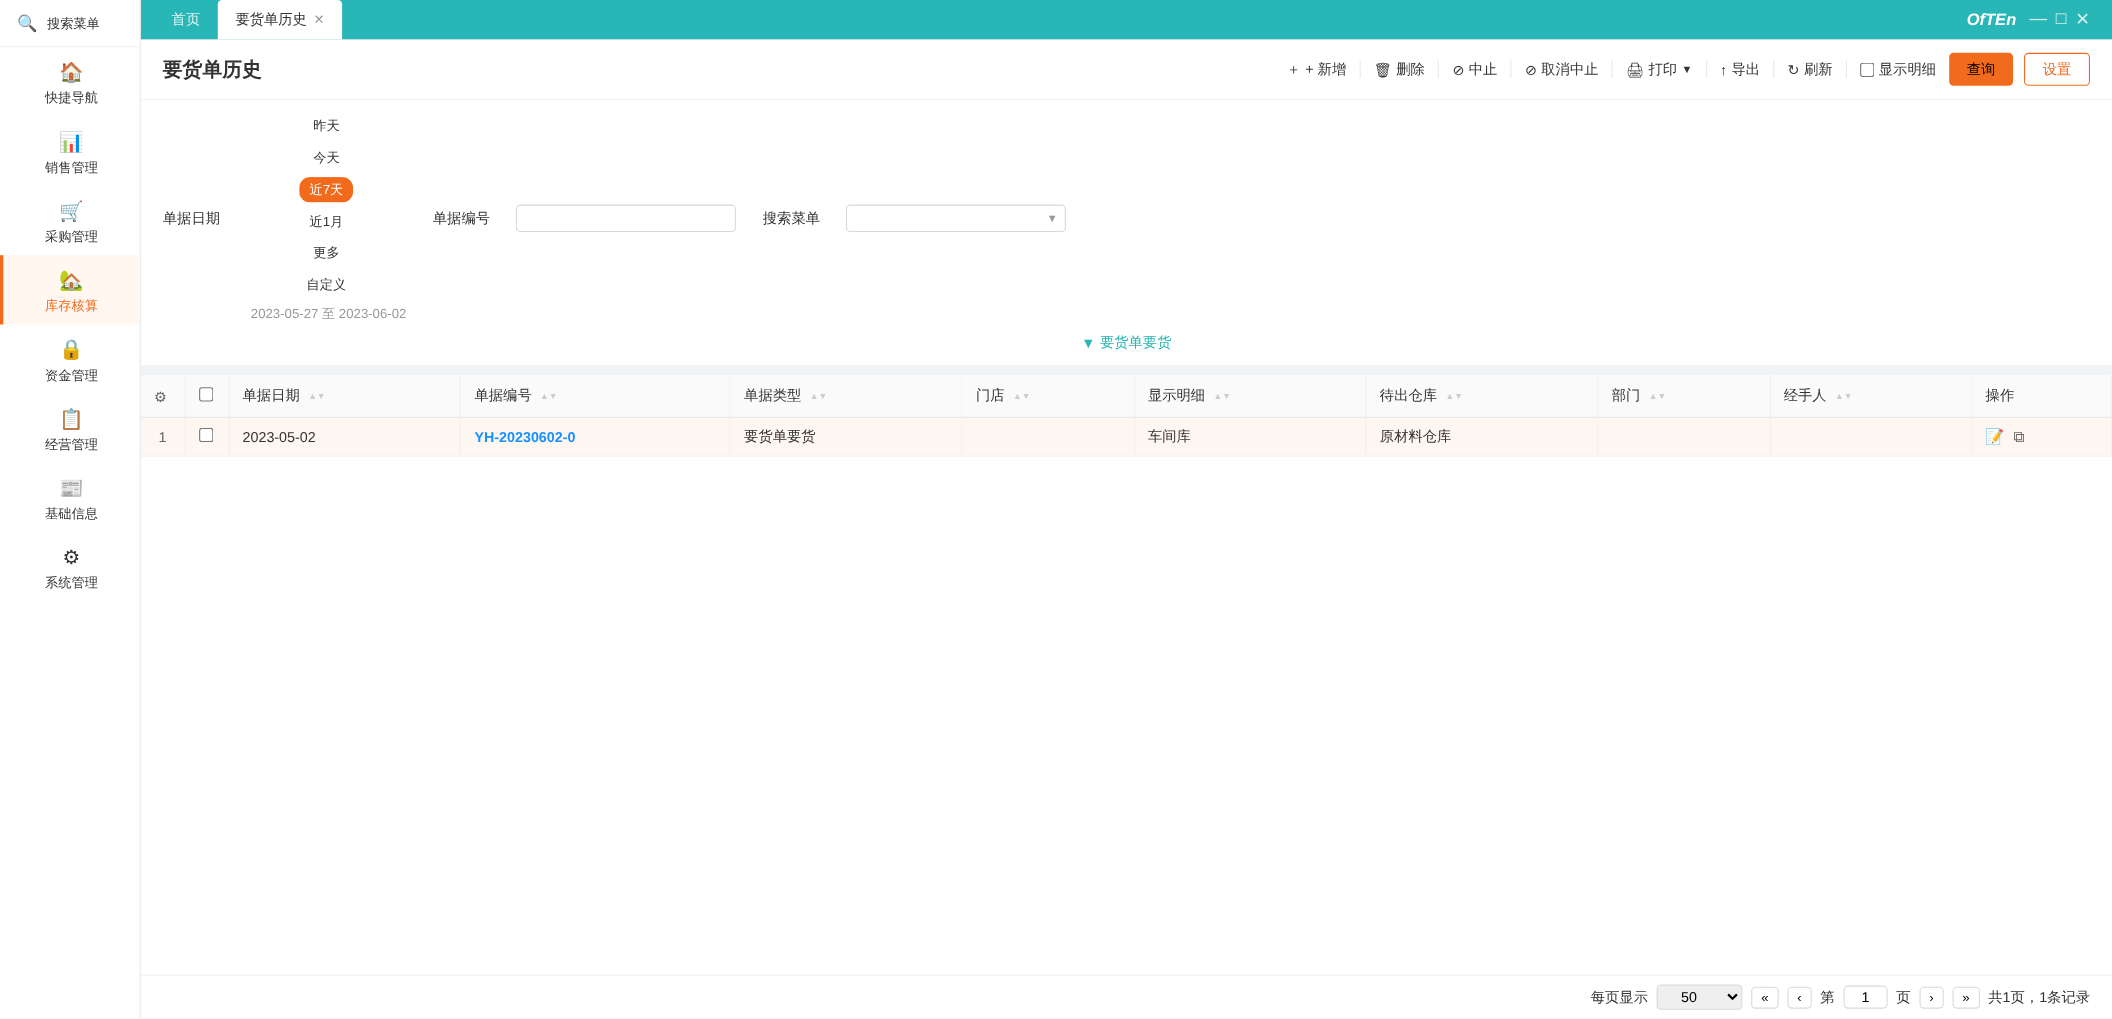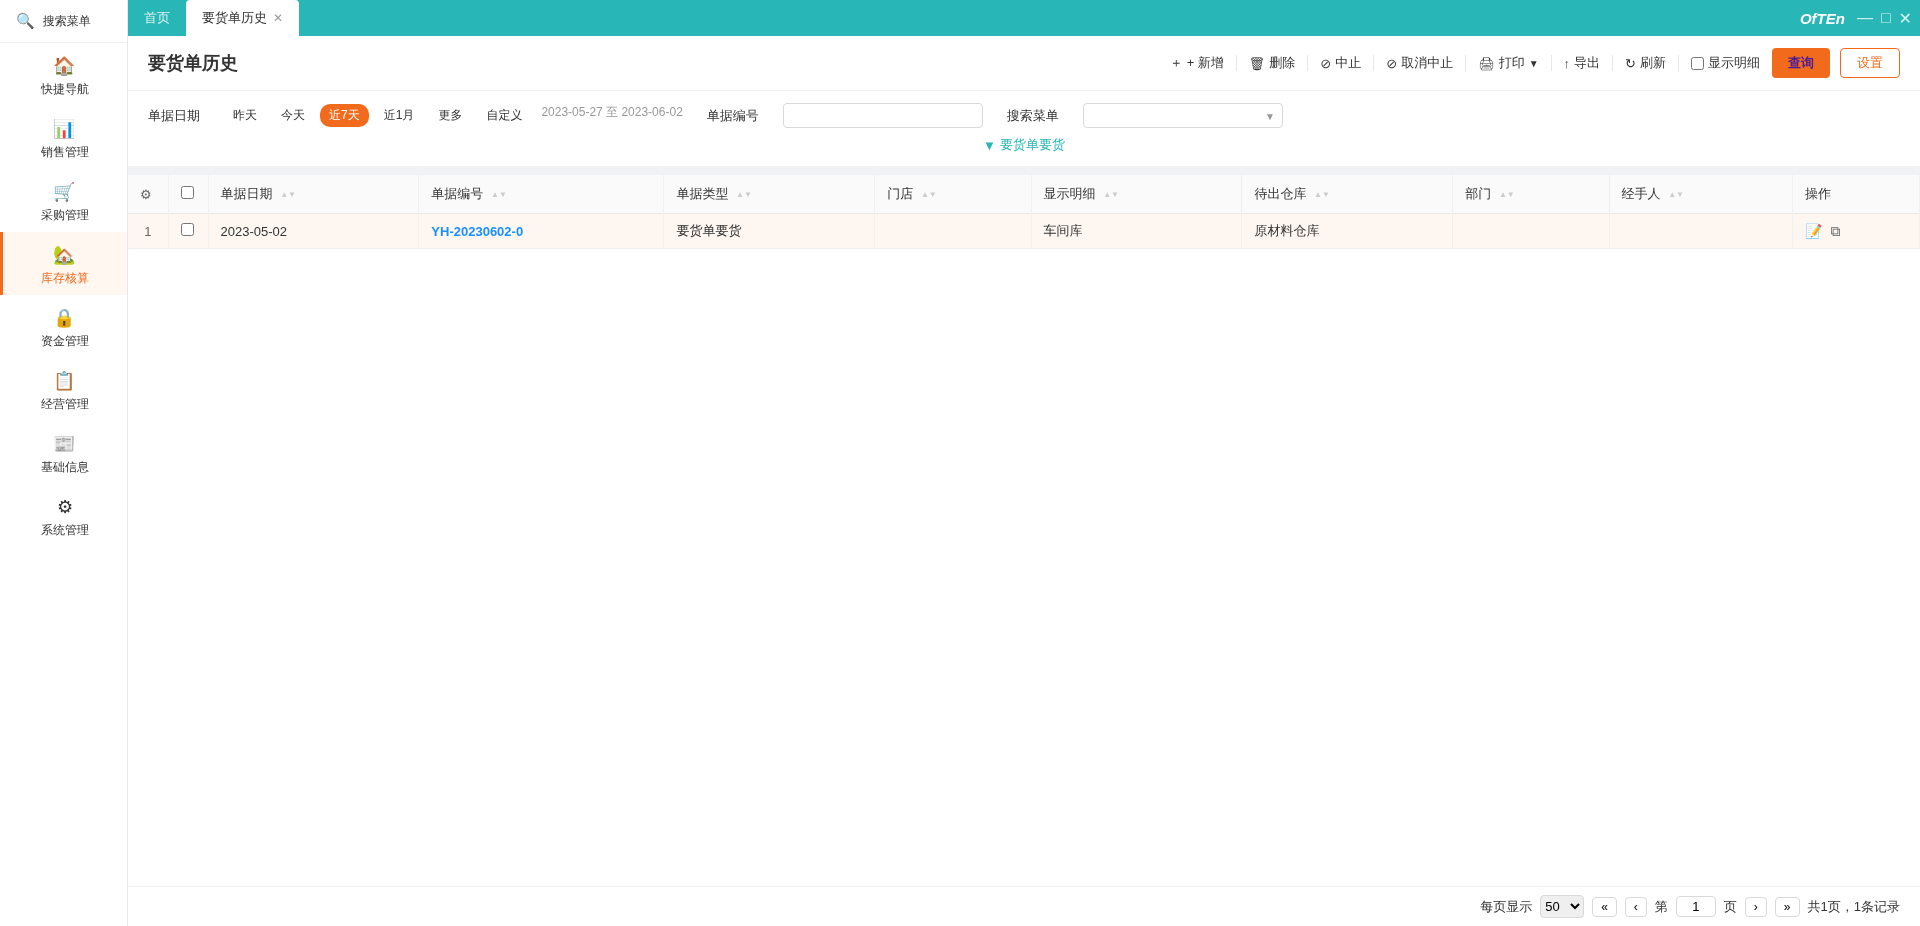--- a/index.html
+++ b/index.html
@@ -51,21 +51,21 @@
       flex-direction: column;
       overflow: hidden;
     }
 
     
     .tab-bar {
       background: #29b6b6;
       display: flex;
       align-items: center;
       height: 36px;
-      padding: 0 0;
+      padding: 0 12px;
       flex-shrink: 0;
       justify-content: space-between;
       gap: 20px;
     }
     .tab-bar-left { display: flex; align-items: center; }
     .tab {
       padding: 0 16px;
       height: 36px;
       display: flex;
       align-items: center;
@@ -127,27 +127,26 @@
       display: flex;
       align-items: center;
       gap: 4px;
       cursor: pointer;
       font-size: 13px;
       color: #333;
       padding: 4px 2px;
     }
     .btn-primary {
       background: #f26b1d;
-      color: #4c1d95;
+      color: #000000;
       border: none;
       padding: 6px 16px;
       border-radius: 4px;
       cursor: pointer;
       font-size: 13px;
-      font-weight: bold;
     }
     .btn-secondary {
       background: #fff;
       color: #f26b1d;
       border: 1px solid #f26b1d;
       padding: 5px 16px;
       border-radius: 4px;
       cursor: pointer;
       font-size: 13px;
     }
@@ -166,21 +165,23 @@
       gap: 24px;
       margin-bottom: 8px;
     }
     .filter-label {
       font-size: 13px;
       color: #333;
       white-space: nowrap;
     }
     .filter-date-btns {
       display: flex;
+      align-items: center;
       gap: 6px;
+      flex-direction: column;
     }
     .date-btn {
       padding: 2px 8px;
       border-radius: 10px;
       cursor: pointer;
       font-size: 12px;
       color: #333;
       background: transparent;
       border: 1px solid transparent;
     }
@@ -321,21 +322,21 @@
     .pagination-input {
       border: 1px solid #d9d9d9;
       width: 40px;
       text-align: center;
       padding: 2px 4px;
       border-radius: 4px;
       font-size: 13px;
     }
     .pagination-select {
       border: 1px solid #d9d9d9;
-      padding: 2px 0;
+      padding: 2px 17px;
       border-radius: 4px;
       font-size: 13px;
     }
 
     
     input[type="checkbox"] { cursor: pointer; }
 
     
     .win-controls { display: flex; gap: 8px; align-items: center; }
     .win-ctrl { cursor: pointer; color: rgba(255,255,255,0.8); font-size: 16px; }

